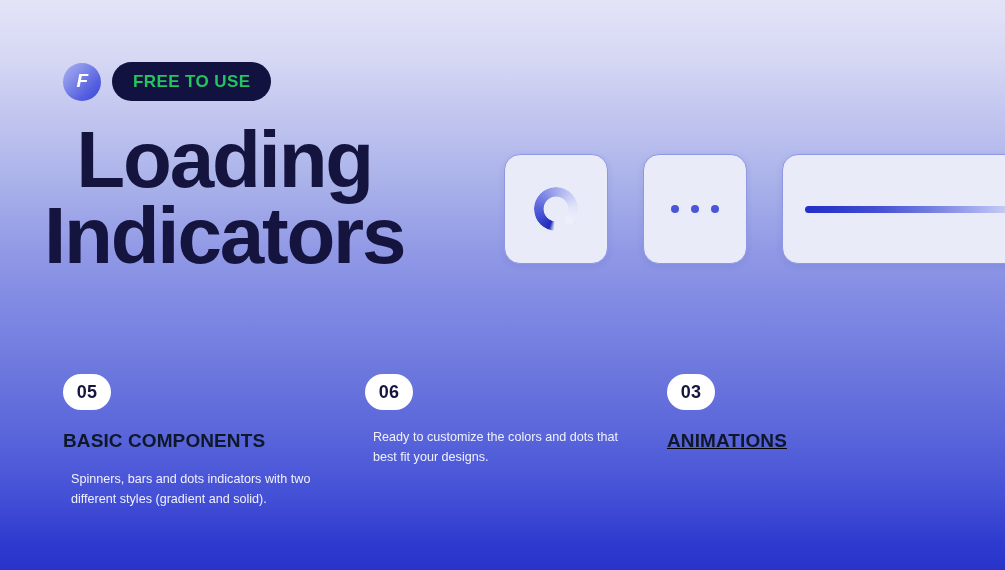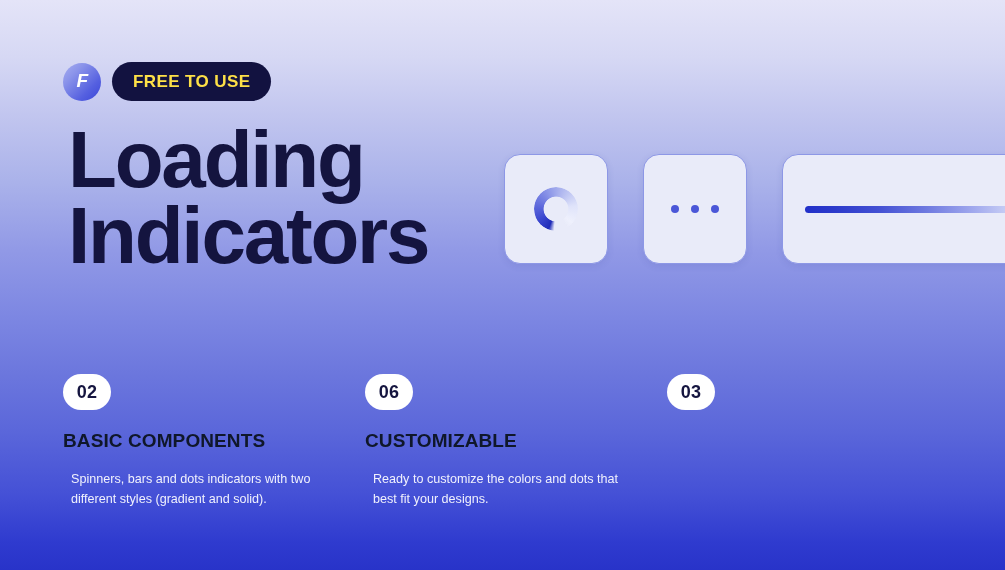--- a/index.html
+++ b/index.html
@@ -61,41 +61,42 @@
     font-family: "Liberation Sans", sans-serif;
     letter-spacing: -0.5px;
     line-height: 1;
     transform: translateY(-1px);
   }
 
   .free-pill {
     height: 39px;
     border-radius: 20px;
     background: #121240;
-    color: #fde047;
+    color: #22c55e;
     display: flex;
     align-items: center;
     padding: 0 21px;
     font-size: 17px;
     font-weight: bold;
     letter-spacing: 0.4px;
     white-space: nowrap;
   }
 
   
   .headline {
     position: absolute;
-    left: 68px;
+    left: 44px;
     top: 122px;
     color: #14143f;
     font-size: 80px;
     font-weight: bold;
     line-height: 0.95;
     letter-spacing: -2.2px;
     white-space: pre-line;
+    text-align: center;
   }
 
   
   .cards {
     position: absolute;
     left: 504px;
     top: 154px;
     display: flex;
     align-items: flex-start;
     gap: 35px;
@@ -241,30 +242,30 @@
 
     <div class="card card-bar">
       <div class="progress-track"></div>
     </div>
 
   </div>
 
   <div class="features">
 
     <div class="feature">
-      <div class="num-badge">02</div>
+      <div class="num-badge">05</div>
       <div class="feature-title">BASIC COMPONENTS</div>
       <div class="feature-desc">Spinners, bars and dots indicators with two different styles (gradient and solid).</div>
     </div>
 
     <div class="feature">
       <div class="num-badge">06</div>
-      <div class="feature-title">CUSTOMIZABLE</div>
       <div class="feature-desc">Ready to customize the colors and dots that best fit your designs.</div>
     </div>
 
     <div class="feature">
       <div class="num-badge">03</div>
+      <div class="feature-title">ANIMATIONS</div>
     </div>
 
   </div>
 
 </div>
 
 </body></html>

